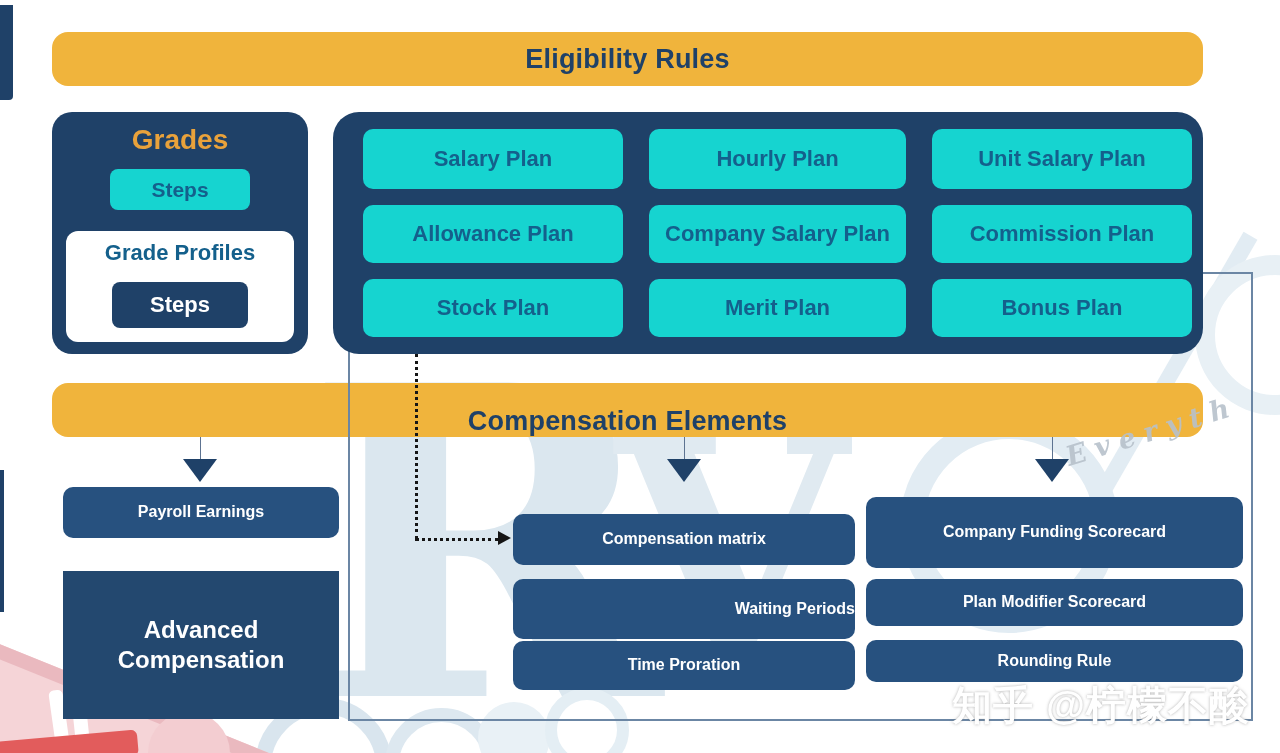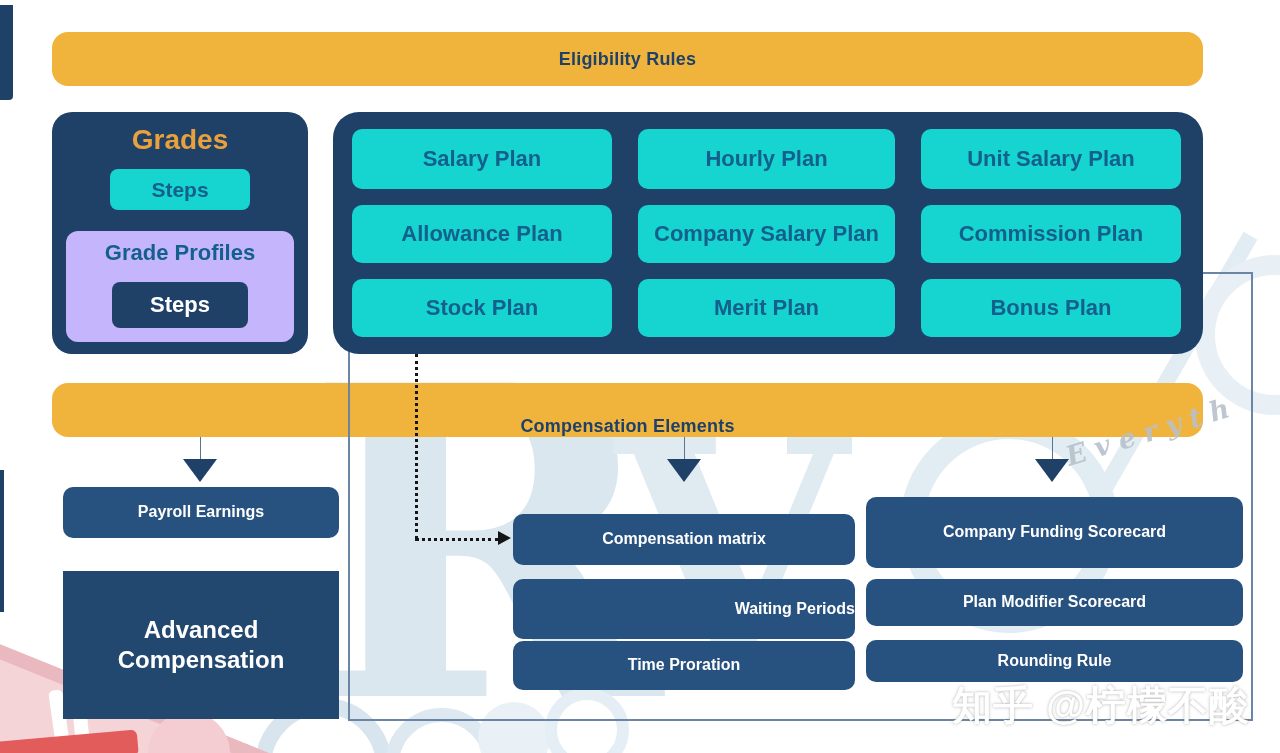--- a/index.html
+++ b/index.html
@@ -11,21 +11,21 @@
   
   .wm{position:absolute;z-index:0;pointer-events:none;}
   .wm-letter{font-family:"DejaVu Serif",serif;font-weight:700;line-height:1;}
   .ring{border-radius:50%;}
   
   .outline-rect{z-index:4;border:2px solid #6b86a4;background:transparent;}
   
   .banner{
     display:flex;align-items:center;justify-content:center;
     background:#F0B43C;border-radius:16px;
-    color:#1F4168;font-weight:700;font-size:18px;letter-spacing:.2px;
+    color:#1F4168;font-weight:700;font-size:27px;letter-spacing:.2px;
   }
   
   .panel{background:#1F4168;}
   .cyan-node{
     background:#16D4D0;border-radius:10px;display:flex;align-items:center;justify-content:center;
     color:#14608C;font-weight:700;font-size:22px;
   }
   
   .navy-btn{
     background:#27517F;border-radius:10px;display:flex;align-items:center;justify-content:center;
@@ -74,32 +74,32 @@
 
   <div class="abs banner z5" style="left:52px;top:32px;width:1151px;height:54px;">
     <span>Eligibility Rules</span>
   </div>
 
   <div class="abs panel z5" style="left:52px;top:112px;width:256px;height:242px;border-radius:20px;">
     <div style="text-align:center;margin-top:12px;color:#E9A23B;font-weight:700;font-size:28px;">Grades</div>
     <div class="abs cyan-node" style="left:58px;top:57px;width:140px;height:41px;border-radius:8px;font-size:21px;">
       <span>Steps</span>
     </div>
-    <div class="abs" style="left:14px;top:119px;width:228px;height:111px;background:#c4b5fd;border-radius:12px;">
+    <div class="abs" style="left:14px;top:119px;width:228px;height:111px;background:#ffffff;border-radius:12px;">
       <div style="text-align:center;margin-top:9px;color:#14608C;font-weight:700;font-size:22px;">Grade Profiles</div>
       <div class="abs" style="left:46px;top:51px;width:136px;height:46px;background:#1F4168;border-radius:8px;
                   display:flex;align-items:center;justify-content:center;color:#fff;font-weight:700;font-size:22px;">
         <span>Steps</span>
       </div>
     </div>
   </div>
 
   <div class="abs panel z5" style="left:333px;top:112px;width:870px;height:242px;border-radius:26px;
               display:grid;grid-template-columns:260px 257px 260px;grid-template-rows:60px 58px 58px;
-              column-gap:26px;row-gap:16px;padding:17px 0 0 19px;">
+              column-gap:26px;row-gap:16px;padding:17px 0 0 30px;">
     <div class="cyan-node">Salary Plan</div>
     <div class="cyan-node">Hourly Plan</div>
     <div class="cyan-node">Unit Salary Plan</div>
     <div class="cyan-node">Allowance Plan</div>
     <div class="cyan-node">Company Salary Plan</div>
     <div class="cyan-node">Commission Plan</div>
     <div class="cyan-node">Stock Plan</div>
     <div class="cyan-node">Merit Plan</div>
     <div class="cyan-node">Bonus Plan</div>
   </div>

